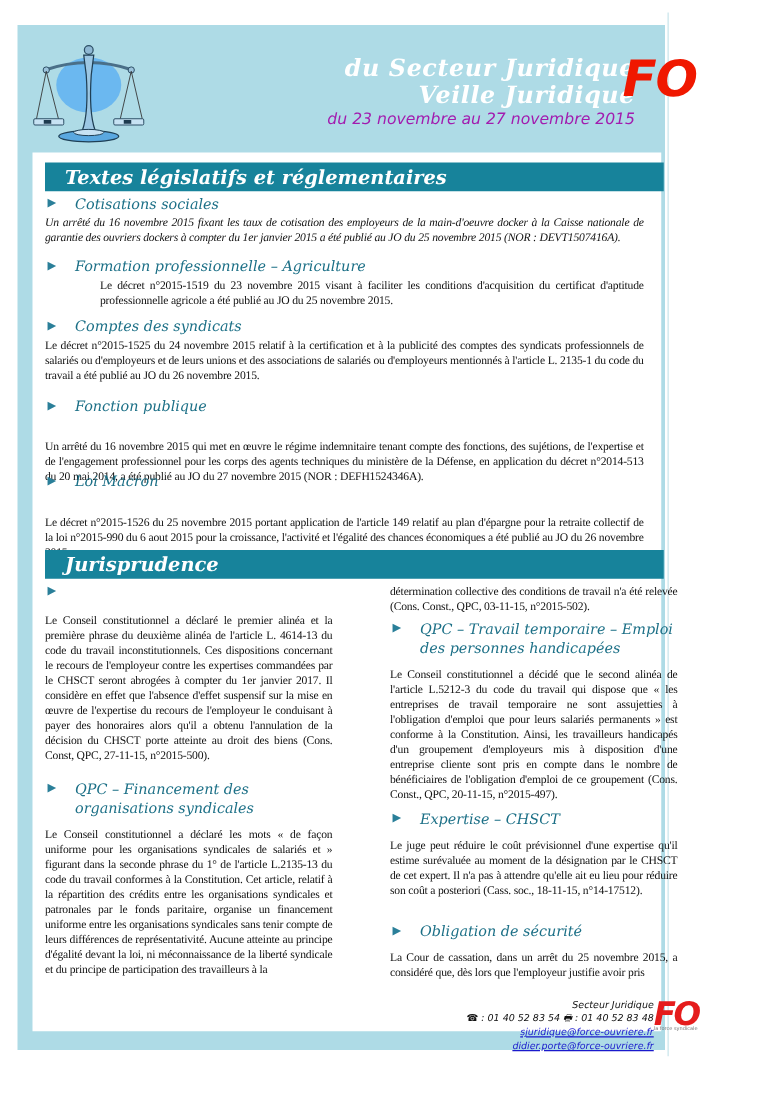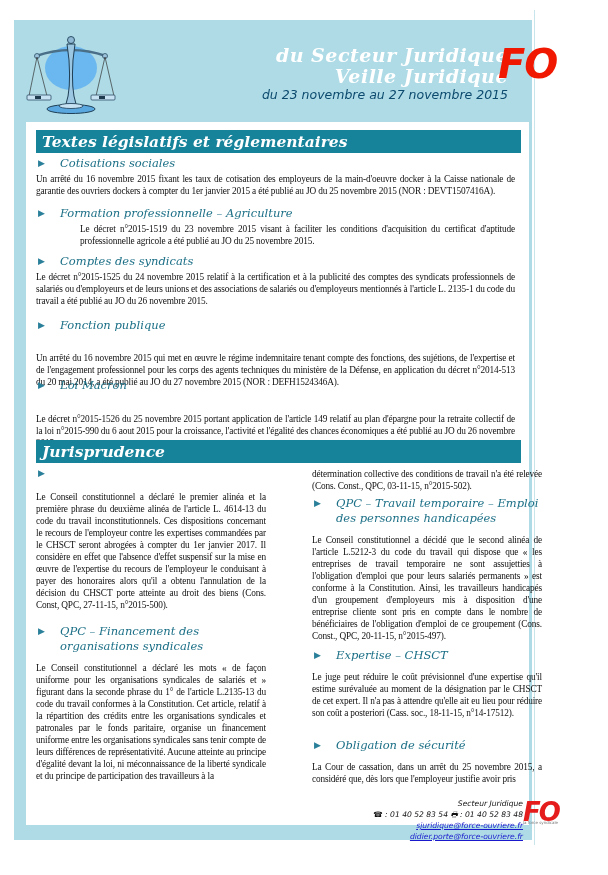--- a/index.html
+++ b/index.html
@@ -2,26 +2,26 @@
 <html><head>
 <meta charset="utf-8">
 <style>
   html, body { margin: 0; padding: 0; background: #ffffff; }
   body { width: 608px; height: 875px; position: relative; overflow: hidden; font-family: "DejaVu Serif", serif; }
   .frame-outer-line { position: absolute; left: 534px; top: 10px; width: 1px; height: 835px; background: #c9e5ec; }
   .frame-full { position: absolute; left: 14px; top: 20px; width: 518px; height: 820px; background: #aedbe6; }
   .scale-logo { position: absolute; left: 26px; top: 30px; width: 90px; height: 90px; }
   .title-block { position: absolute; right: 100px; top: 45px; text-align: right; }
   .title-line { font-family: "DejaVu Serif", serif; font-weight: bold; font-style: italic; color: #ffffff; font-size: 19px; line-height: 21px; letter-spacing: 0.5px; }
-  .date-line { font-family: "DejaVu Sans", sans-serif; font-style: italic; color: #0c4a6e; font-size: 12.5px; line-height: 16px; }
+  .date-line { font-family: "DejaVu Sans", sans-serif; font-style: italic; color: #a21caf; font-size: 12.5px; line-height: 16px; }
   .fo-big { position: absolute; left: 530px; top: 40px; color: #f01800; font-family: "DejaVu Sans", sans-serif; font-weight: bold; font-style: italic; font-size: 40px; line-height: 44px; letter-spacing: -1px; }
 
   .page { position: absolute; left: 26px; top: 122px; width: 503px; height: 703px; background: #ffffff; }
 
-  .sec-header { background: #17839b; color: #ffffff; font-family: "DejaVu Serif", serif; font-style: italic; font-weight: bold; font-size: 15.5px; height: 23px; line-height: 23px; padding-left: 6px; }
+  .sec-header { background: #17839b; color: #ffffff; font-family: "DejaVu Serif", serif; font-style: italic; font-weight: bold; font-size: 15.5px; height: 23px; line-height: 23px; padding-left: 16px; }
   #sec1 { position: absolute; left: 36px; top: 130px; width: 479px; }
   #sec2 { position: absolute; left: 36px; top: 440px; width: 479px; }
 
   .item-title { color: #1b6f86; font-family: "DejaVu Serif", serif; font-style: italic; font-size: 11.5px; line-height: 15px; display: flex; }
   .arrow { color: #2a7f99; font-size: 9px; width: 22px; flex: none; padding-left: 2px; line-height: 15px; }
   .body-text { font-family: "Liberation Serif", serif; font-size: 9.3px; line-height: 12px; color: #111111; text-align: justify; letter-spacing: -0.15px; }
 
   .tx { position: absolute; left: 36px; width: 479px; }
   .col { position: absolute; width: 230px; }
   .col .body-text { text-align: justify; }
@@ -64,21 +64,21 @@
 
 <div class="page"></div>
 
 <div class="sec-header" id="sec1">Textes législatifs et réglementaires</div>
 
 <div class="tx" style="top:156px;">
   <div class="item-title">
       <span class="arrow">▶</span>
       <span>Cotisations sociales</span>
     </div>
-  <div class="body-text" style="margin-top:2px;">Un arrêté du 16 novembre 2015 fixant les taux de cotisation des employeurs de la main-d'oeuvre docker à la Caisse nationale de garantie des ouvriers dockers à compter du 1er janvier 2015 a été publié au JO du 25 novembre 2015 (NOR : DEVT1507416A).</div>
+  <div class="body-text" style="margin-top:2px;font-style:italic;">Un arrêté du 16 novembre 2015 fixant les taux de cotisation des employeurs de la main-d'oeuvre docker à la Caisse nationale de garantie des ouvriers dockers à compter du 1er janvier 2015 a été publié au JO du 25 novembre 2015 (NOR : DEVT1507416A).</div>
 </div>
 
 <div class="tx" style="top:206px;">
   <div class="item-title">
       <span class="arrow">▶</span>
       <span>Formation professionnelle – Agriculture</span>
     </div>
   <div class="body-text" style="margin-top:2px;margin-left:44px;">Le décret n°2015-1519 du 23 novembre 2015 visant à faciliter les conditions d'acquisition du certificat d'aptitude professionnelle agricole a été publié au JO du 25 novembre 2015.</div>
 </div>
 

